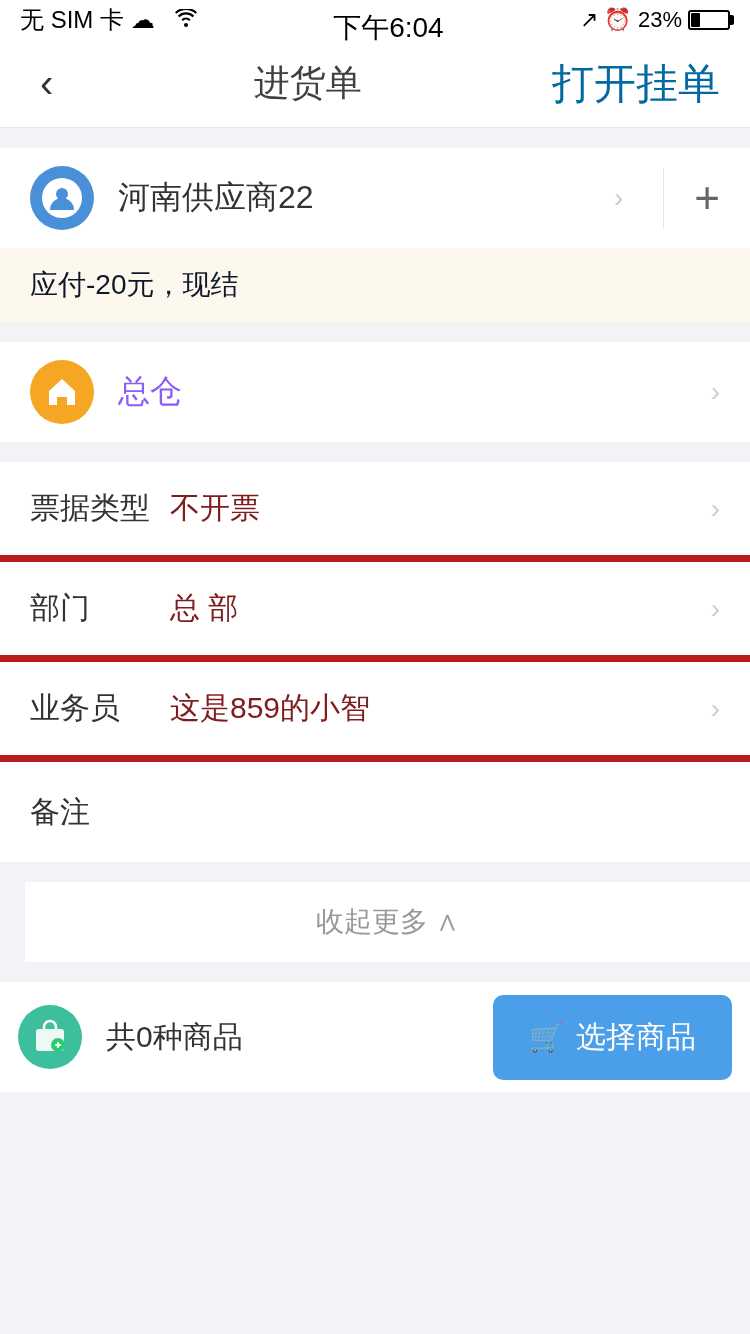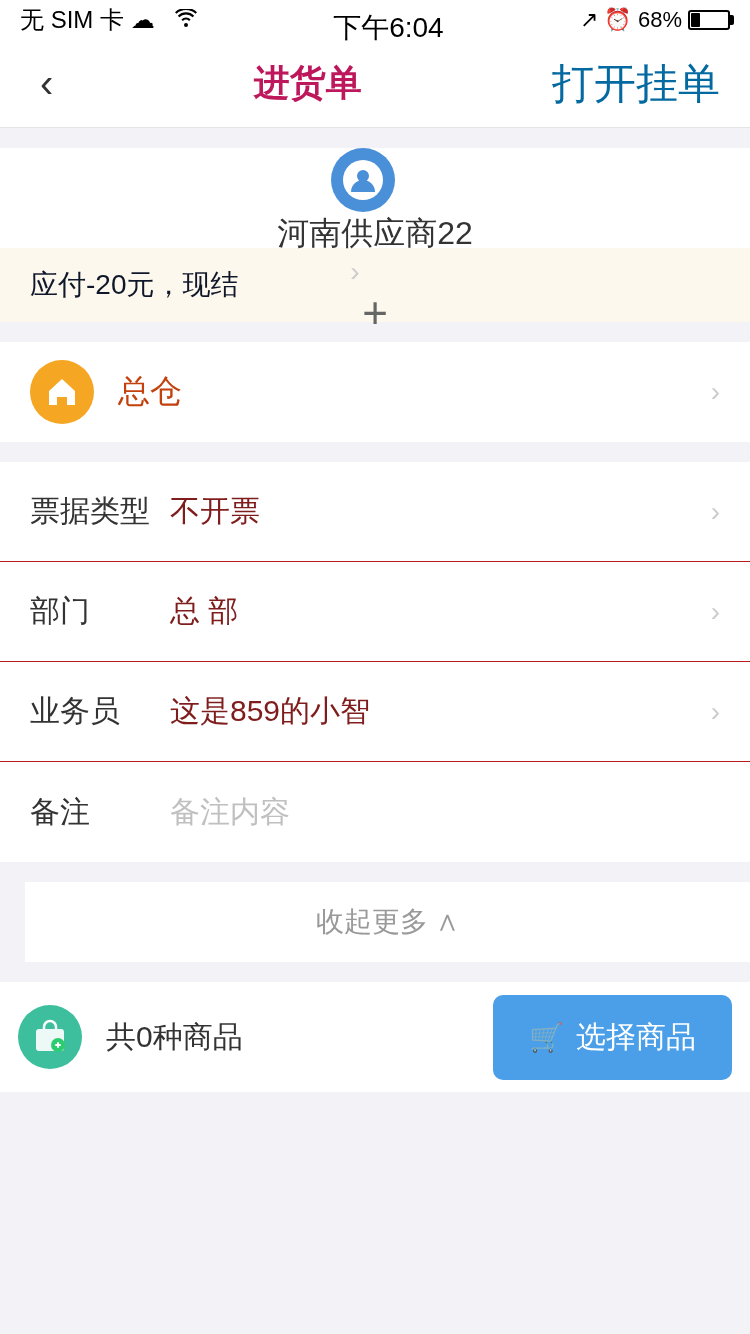--- a/index.html
+++ b/index.html
@@ -53,22 +53,22 @@
       border-bottom: 1px solid #e5e5e5;
     }
     .nav-back {
       font-size: 40px;
       color: #333;
       cursor: pointer;
       padding: 10px;
     }
     .nav-title {
       font-size: 36px;
-      font-weight: 700;
-      color: #be185d;
+      font-weight: 400;
+      color: #404040;
     }
     .nav-action {
       font-size: 42px;
       color: #0369a1;
       cursor: pointer;
     }
 
     
     .section-gap {
       height: 20px;
@@ -82,21 +82,20 @@
     }
 
     
     .supplier-row {
       display: flex;
       align-items: center;
       padding: 0 30px;
       height: 100px;
       background: #fff;
       border-bottom: none;
-      flex-direction: column;
     }
     .supplier-avatar {
       width: 64px; height: 64px;
       border-radius: 50%;
       background: #4a90d9;
       display: flex; align-items: center; justify-content: center;
       margin-right: 24px;
       flex-shrink: 0;
     }
     .supplier-avatar-inner {
@@ -148,39 +147,39 @@
       width: 64px; height: 64px;
       border-radius: 50%;
       background: #f5a623;
       display: flex; align-items: center; justify-content: center;
       margin-right: 24px;
       flex-shrink: 0;
       font-size: 32px;
     }
     .warehouse-name {
       font-size: 32px;
-      color: #c2410c;
+      color: #8b5cf6;
       flex: 1;
     }
     .chevron-right {
       color: #ccc;
       font-size: 28px;
     }
 
     
     .form-section {
       background: #fff;
       margin-top: 20px;
     }
     .form-row {
       display: flex;
       align-items: center;
       padding: 0 30px;
       height: 100px;
-      border-bottom: 1px solid #b91c1c;
+      border-bottom: 7px solid #b91c1c;
     }
     .form-row:last-child {
       border-bottom: none;
     }
     .form-label {
       font-size: 30px;
       color: #333;
       width: 140px;
       flex-shrink: 0;
     }
@@ -266,21 +265,21 @@
         <path d="M6.4 10.4a6.5 6.5 0 0 1 9.2 0l-1.5 1.5a4.5 4.5 0 0 0-6.2 0z" fill="#000"></path>
         <path d="M2.8 6.8a11.5 11.5 0 0 1 16.4 0l-1.5 1.5a9.5 9.5 0 0 0-13.4 0z" fill="#000"></path>
         <path d="M0 3.2A16 16 0 0 1 22 3.2l-1.5 1.5a14 14 0 0 0-19 0z" fill="#000"></path>
       </svg>
     </span>
   </div>
   <div class="status-center">下午6:04</div>
   <div class="status-right">
     <span>↗</span>
     <span>⏰</span>
-    <span>68%</span>
+    <span>23%</span>
     <span class="battery-icon">
       <span class="battery-fill"></span>
     </span>
   </div>
 </div>
 
 <div class="nav-bar">
   <span class="nav-back">‹</span>
   <span class="nav-title">进货单</span>
   <span class="nav-action">打开挂单</span>
@@ -330,21 +329,20 @@
     <span class="form-value">总 部</span>
     <span class="chevron-right">›</span>
   </div>
   <div class="form-row">
     <span class="form-label">业务员</span>
     <span class="form-value">这是859的小智</span>
     <span class="chevron-right">›</span>
   </div>
   <div class="form-row">
     <span class="form-label">备注</span>
-    <span class="form-value placeholder">备注内容</span>
   </div>
 </div>
 
 <div class="collapse-row">
   <span>收起更多 ∧</span>
 </div>
 
 <div class="bottom-section">
   <div class="product-icon">
     <svg width="36" height="36" viewBox="0 0 36 36" fill="none">

